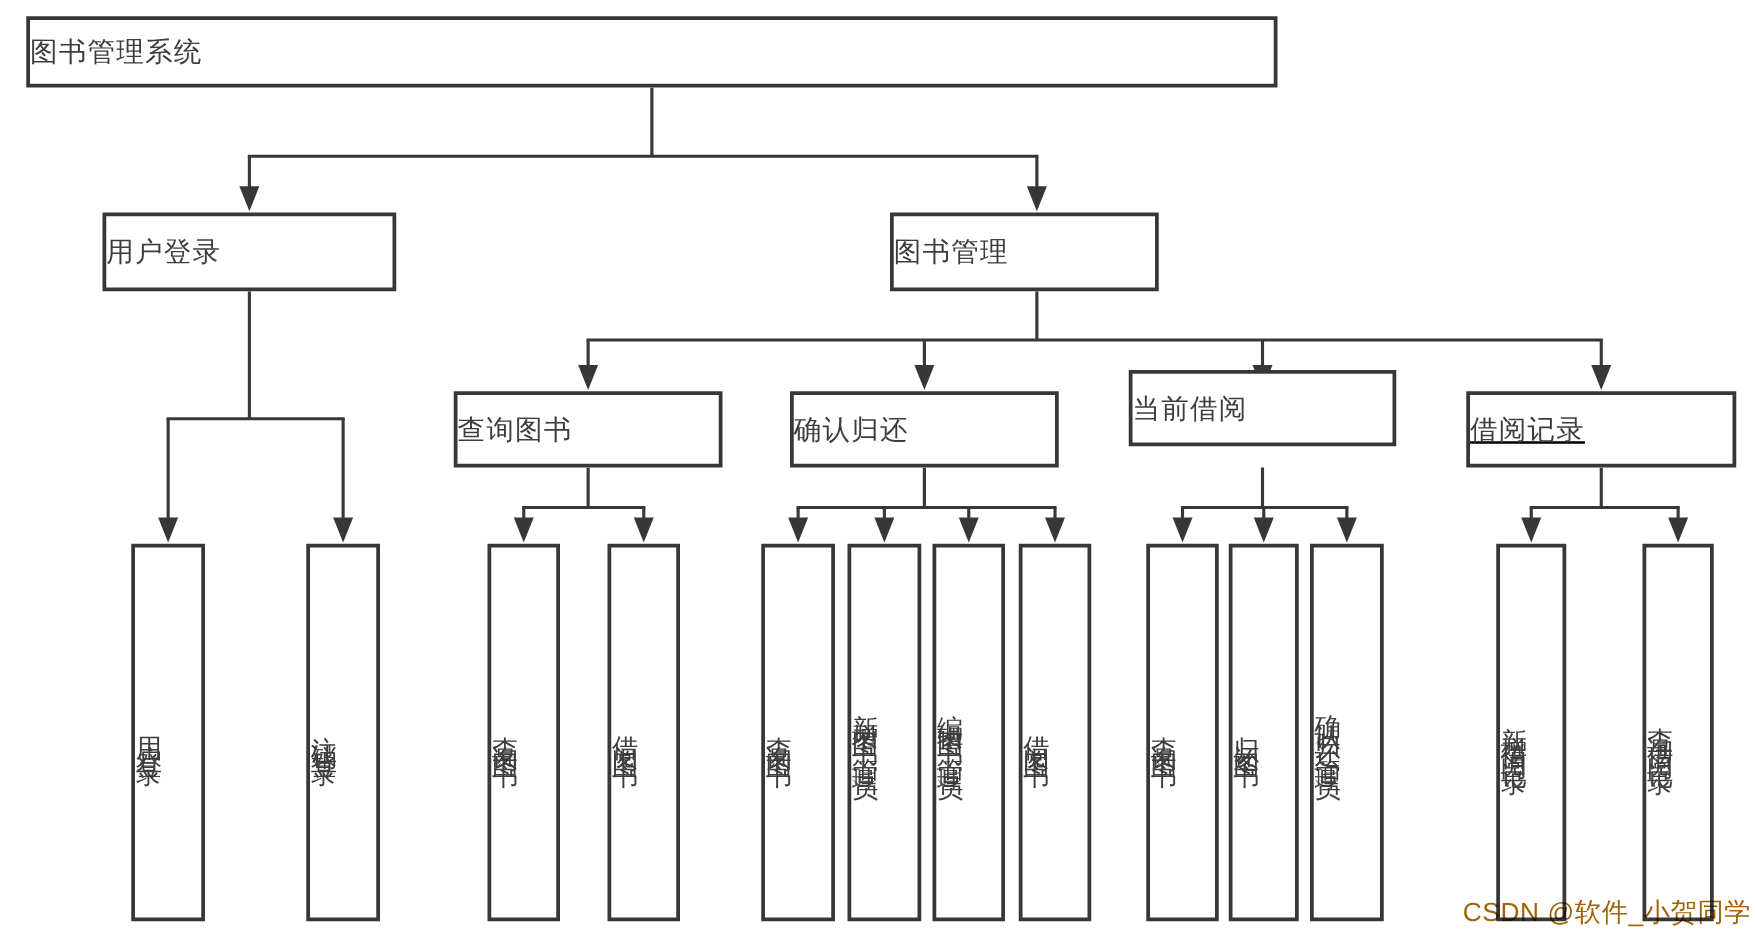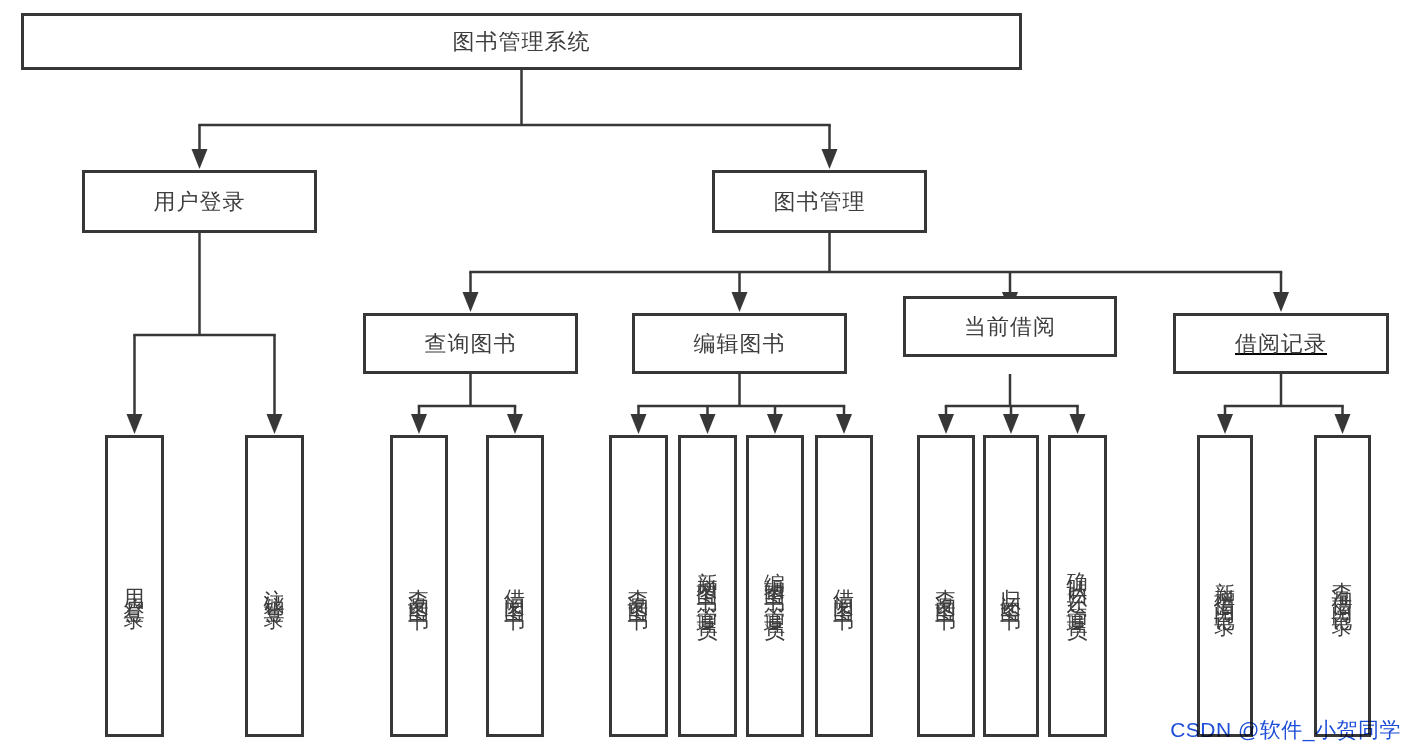--- a/index.html
+++ b/index.html
@@ -11,21 +11,21 @@
     font-family:"Liberation Sans","DejaVu Sans",sans-serif;
   }
   svg.connectors{position:absolute;left:0;top:0;z-index:0;}
   .node{
     position:absolute;
     box-sizing:border-box;
     border:3px solid #373737;
     background:#ffffff;
     display:flex;
     align-items:center;
-    justify-content:center;
+    justify-content:flex-start;
     z-index:1;
   }
   .hlabel{
     font-size:22px;
     color:#3d3d3d;
     letter-spacing:1px;
     white-space:nowrap;
   }
   .leaf .vlabel{
     writing-mode:vertical-rl;
@@ -34,21 +34,21 @@
     letter-spacing:7px;
     line-height:1;
     color:#3d3d3d;
     white-space:nowrap;
   }
   .watermark{
     position:absolute;
     right:4px;
     bottom:3px;
     font-size:21px;
-    color:#1d4ed8;
+    color:#a16207;
     letter-spacing:0.5px;
     z-index:5;
     mix-blend-mode:multiply;
     white-space:nowrap;
   }
 </style>
 </head>
 <body>
 
 <div class="canvas">
@@ -130,21 +130,21 @@
     <span class="hlabel">用户登录</span>
   </div>
   <div class="node" style="left:712px;top:170px;width:215px;height:63px;">
     <span class="hlabel">图书管理</span>
   </div>
 
   <div class="node" style="left:363px;top:313px;width:215px;height:61px;">
     <span class="hlabel">查询图书</span>
   </div>
   <div class="node" style="left:632px;top:313px;width:215px;height:61px;">
-    <span class="hlabel">编辑图书</span>
+    <span class="hlabel">确认归还</span>
   </div>
   <div class="node" style="left:903px;top:296px;width:214px;height:61px;">
     <span class="hlabel">当前借阅</span>
   </div>
   <div class="node" style="left:1173px;top:313px;width:216px;height:61px;text-decoration:underline;">
     <span class="hlabel">借阅记录</span>
   </div>
 
   <div class="node leaf" style="left:105px;top:435px;width:59px;height:302px;">
     <span class="vlabel">用户登录</span>

